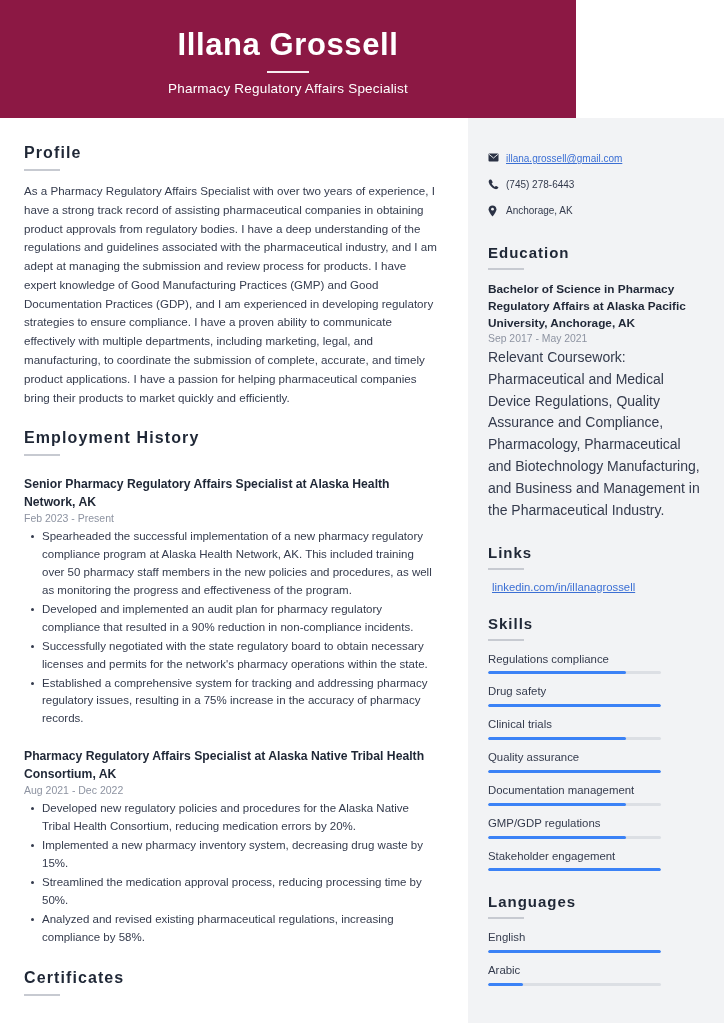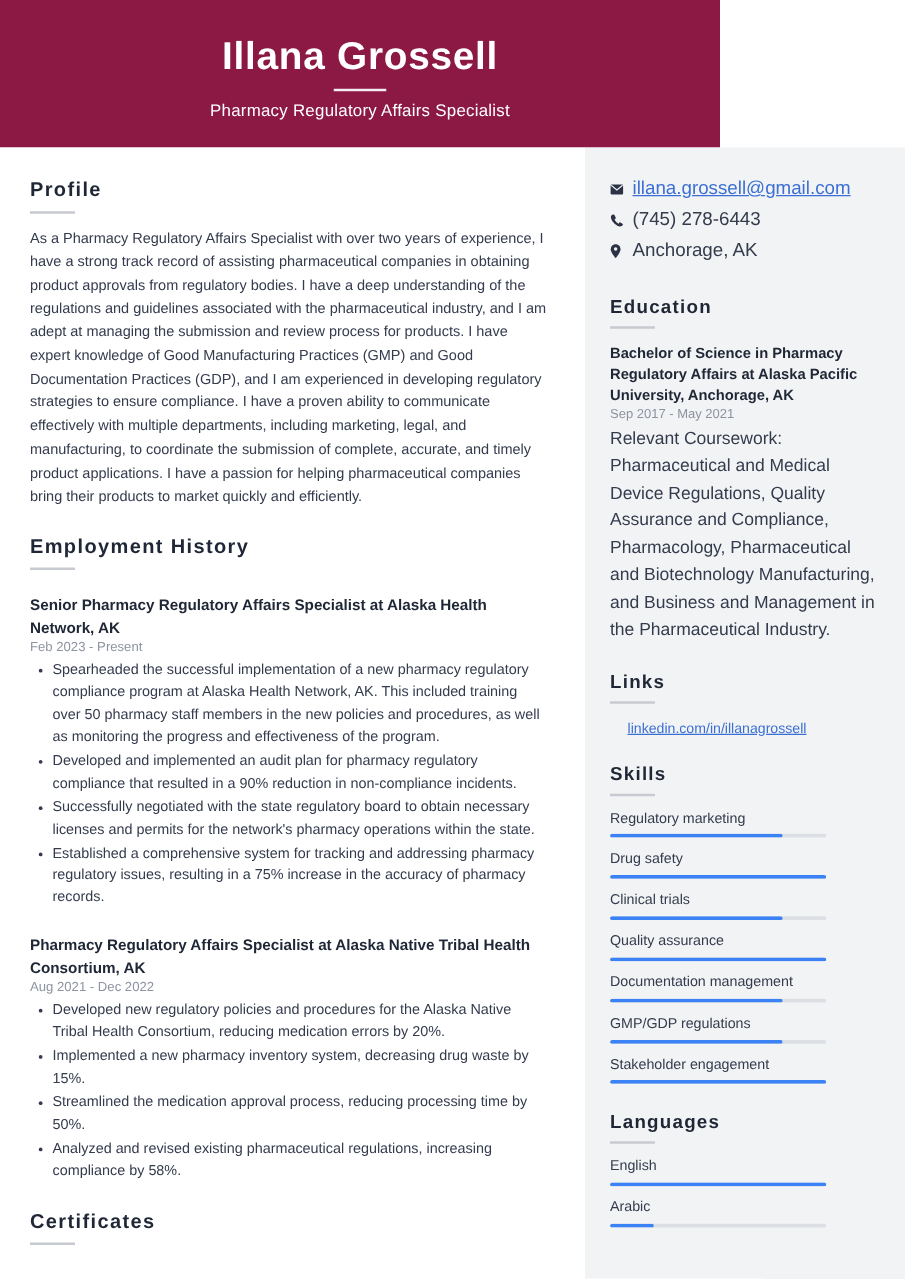--- a/index.html
+++ b/index.html
@@ -156,25 +156,26 @@
   }
 
   
   .contact-list {
     margin: 0 0 26px 0;
     padding: 0;
     list-style: none;
   }
   .contact-row {
     display: flex;
-    align-items: center;
+    align-items: flex-start;
     margin-bottom: 4px;
-    font-size: 15px;
+    font-size: 10px;
     color: #343b4d;
     line-height: 1.4;
+    margin-top: 12px;
   }
   .contact-ico {
     flex: 0 0 18px;
     width: 18px;
     display: flex;
     align-items: center;
     justify-content: flex-start;
     color: #2b3245;
     padding-top: 1px;
   }
@@ -199,21 +200,21 @@
     margin: 0 0 3px 0;
   }
   .edu-desc {
     font-size: 14px;
     line-height: 1.56;
     color: #343b4d;
     margin: 0;
   }
 
   
-  .links-list { margin: 14px; padding: 0; list-style: none; }
+  .links-list { margin: 4px; padding: 0; list-style: none; }
   .links-list li { margin-bottom: 4px; font-size: 11.3px; }
 
   
   .bar-item {
     margin-bottom: 10px;
   }
   .bar-label {
     font-size: 11.4px;
     color: #343b4d;
     margin-bottom: 5px;
@@ -340,21 +341,21 @@
             <span class="link-text">linkedin.com/in/illanagrossell</span>
           </li>
         </ul>
       </div>
 
       <div class="section">
         <div class="sec-title side">Skills</div>
         <div class="sec-rule"></div>
 
         <div class="bar-item">
-          <div class="bar-label">Regulatory marketing</div>
+          <div class="bar-label">Regulations compliance</div>
           <div class="bar-track">
             <div class="bar-fill" style="width: 80%;"></div>
           </div>
         </div>
         <div class="bar-item">
           <div class="bar-label">Drug safety</div>
           <div class="bar-track">
             <div class="bar-fill" style="width: 100%;"></div>
           </div>
         </div>

